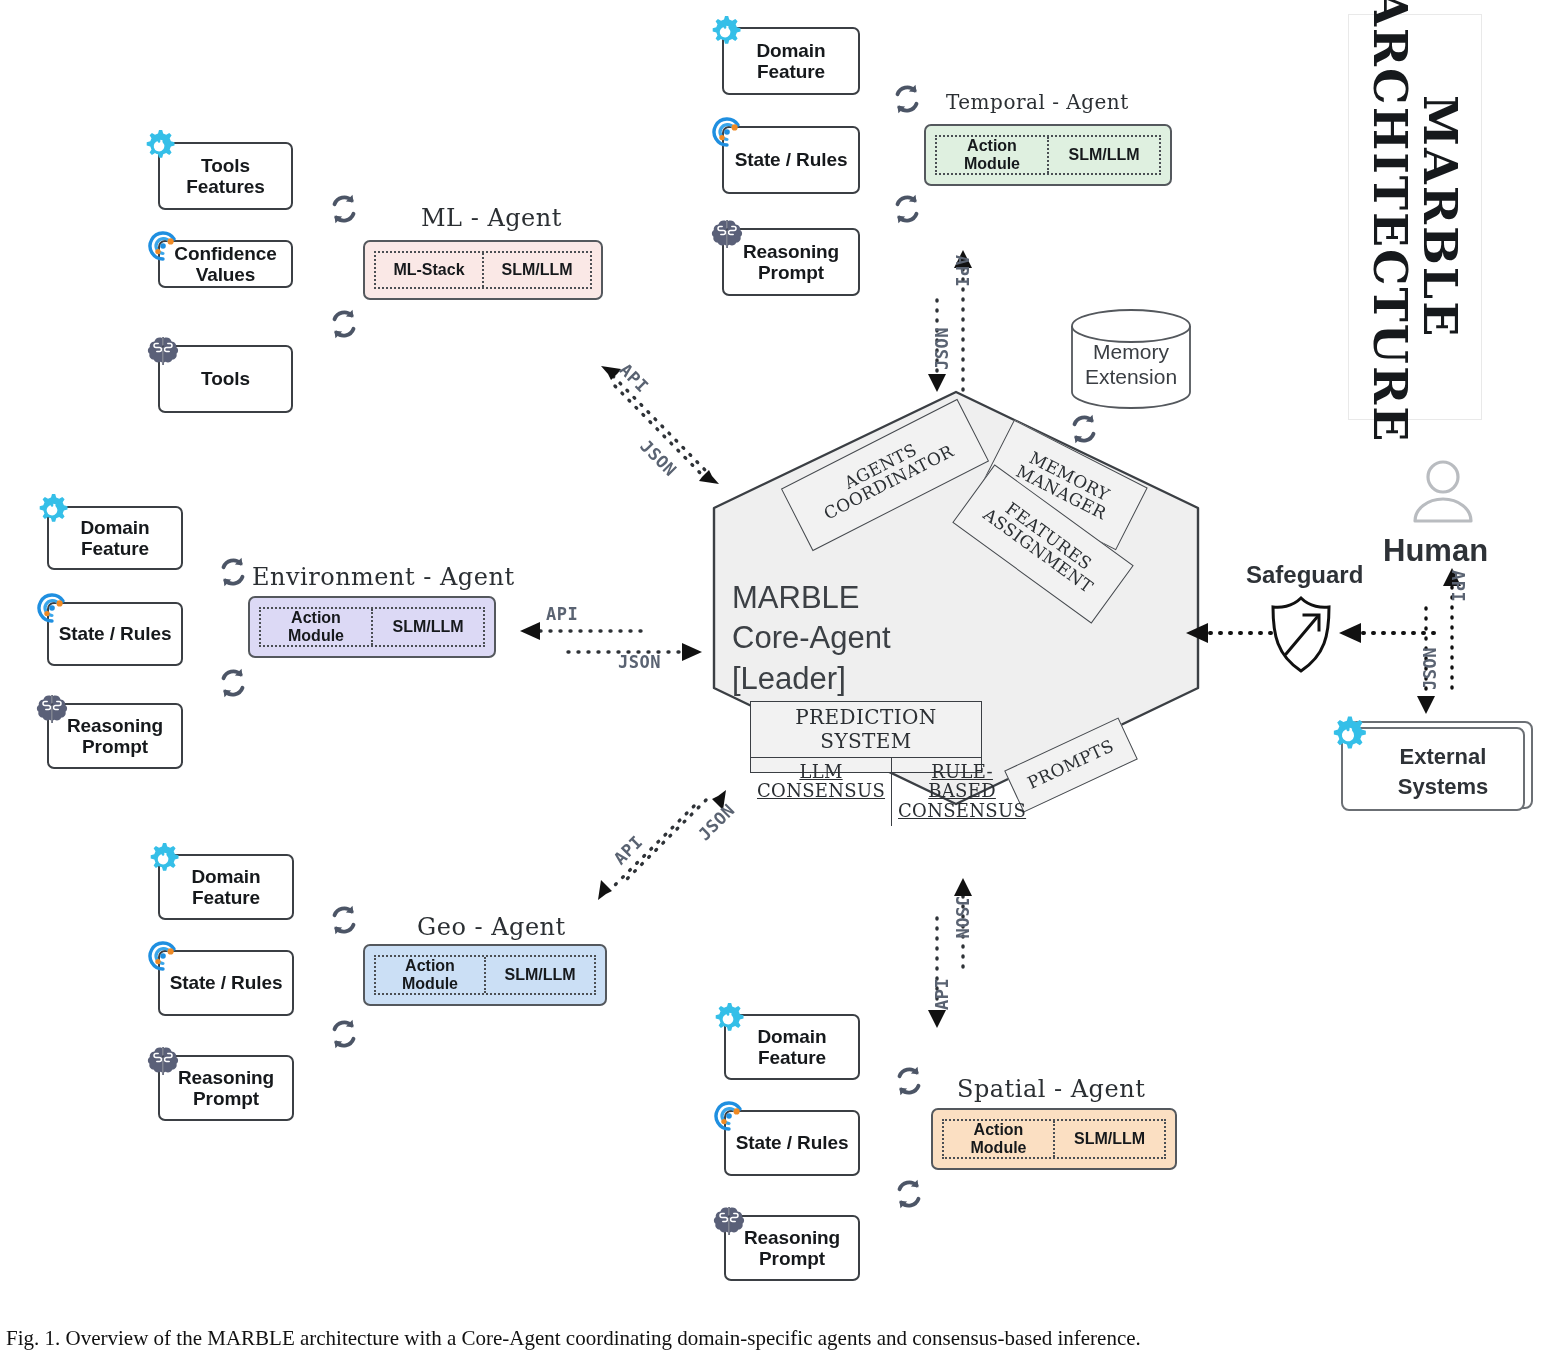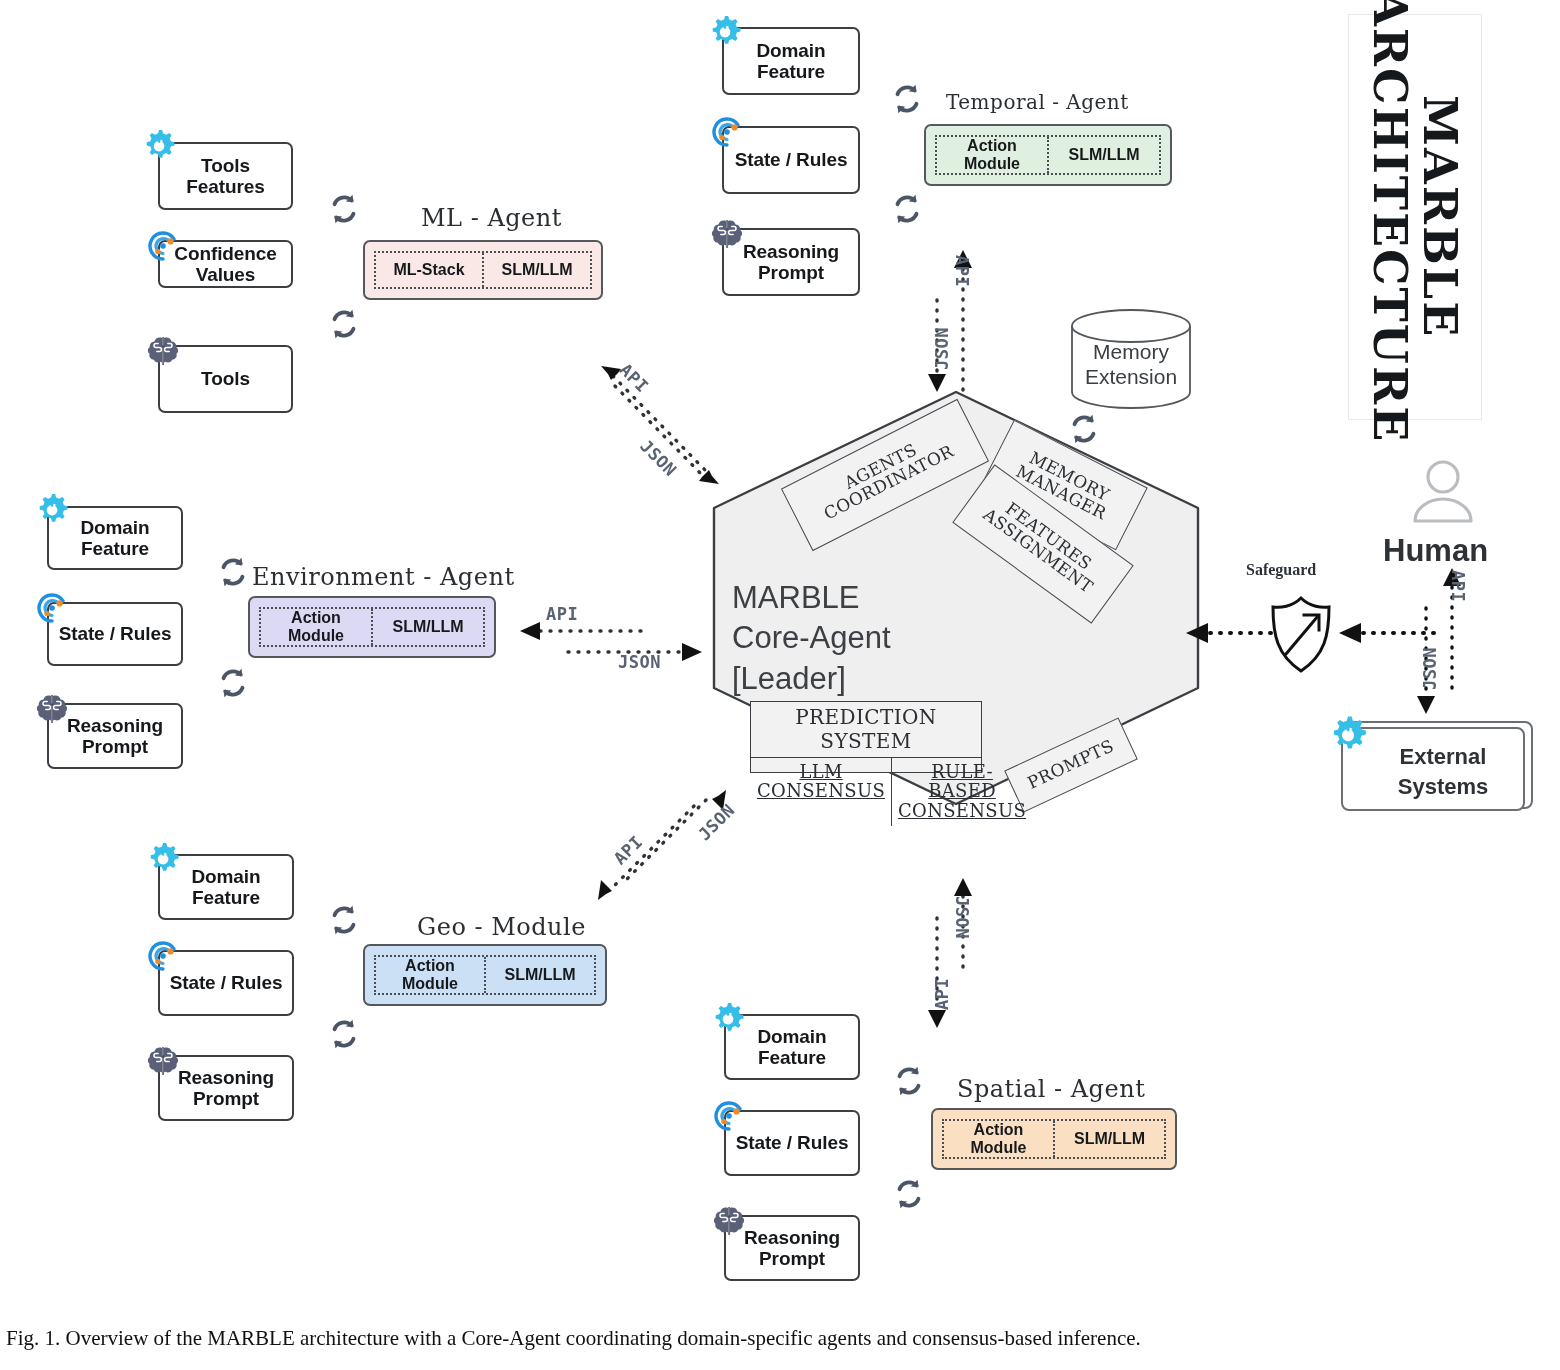--- a/index.html
+++ b/index.html
@@ -528,21 +528,21 @@
     <svg viewBox="0 0 40 40">
         <g fill="none" stroke="#4c5566" stroke-width="4" stroke-linecap="round">
       <path d="M10 15 a11 11 0 0 1 18-4"></path>
           <path d="M30 25 a11 11 0 0 1 -18 4"></path>
         </g>
       <path d="M29 5 l1 8 -8 -1z" fill="#4c5566"></path>
         <path d="M11 35 l-1-8 8 1z" fill="#4c5566"></path>
       </svg>
   </div>
 
-  <div class="agent-title" style="left:417px; top:913px; font-size:24px;">Geo - Module</div>
+  <div class="agent-title" style="left:417px; top:913px; font-size:24px;">Geo - Agent</div>
   <div class="agentcard" style="left:363px; top:944px; width:244px; height:62px; background:#cbdff5;">
     <div class="inner">
       <div class="cell">
         <div><span>Action</span><br>
              <span>Module</span></div>
         </div>
       <div class="cell">
         <span>SLM/LLM</span>
         </div>
     </div>
@@ -701,21 +701,21 @@
   </div>
 
   <div class="conn" style="left:1405px; top:455px;">
     <svg width="76" height="76" viewBox="0 0 76 76">
       <circle cx="38" cy="22" r="15" fill="none" stroke="#b9bcc0" stroke-width="3.2"></circle>
       <path d="M10 66 a28 22 0 0 1 56 0 z" fill="none" stroke="#b9bcc0" stroke-width="3.2" stroke-linejoin="round"></path>
     </svg>
   </div>
   <div class="plain-label" style="left:1383px; top:533px; font-size:31px;">Human</div>
 
-  <div class="plain-label" style="left:1246px; top:561px; font-size:16px;font-family:Liberation Serif, serif;">Safeguard</div>
+  <div class="plain-label" style="left:1246px; top:561px; font-size:24px;">Safeguard</div>
   <div class="conn" style="left:1268px; top:594px;">
     <svg width="66" height="82" viewBox="0 0 66 82">
       <path d="M33 4 C24 13 12 14 5 13 c0 28 4 48 28 64 24-16 28-36 28-64 -7 1-19 0-28-9z" fill="none" stroke="#111111" stroke-width="3"></path>
       <path d="M18 60 L50 22" stroke="#111111" stroke-width="3" fill="none" stroke-linecap="round"></path>
       <path d="M36 21 h15 v15" fill="none" stroke="#111111" stroke-width="3" stroke-linecap="square"></path>
     </svg>
   </div>
 
   <div class="conn" style="left:1340px; top:718px;">
     <svg width="196" height="96" viewBox="0 0 196 96">

